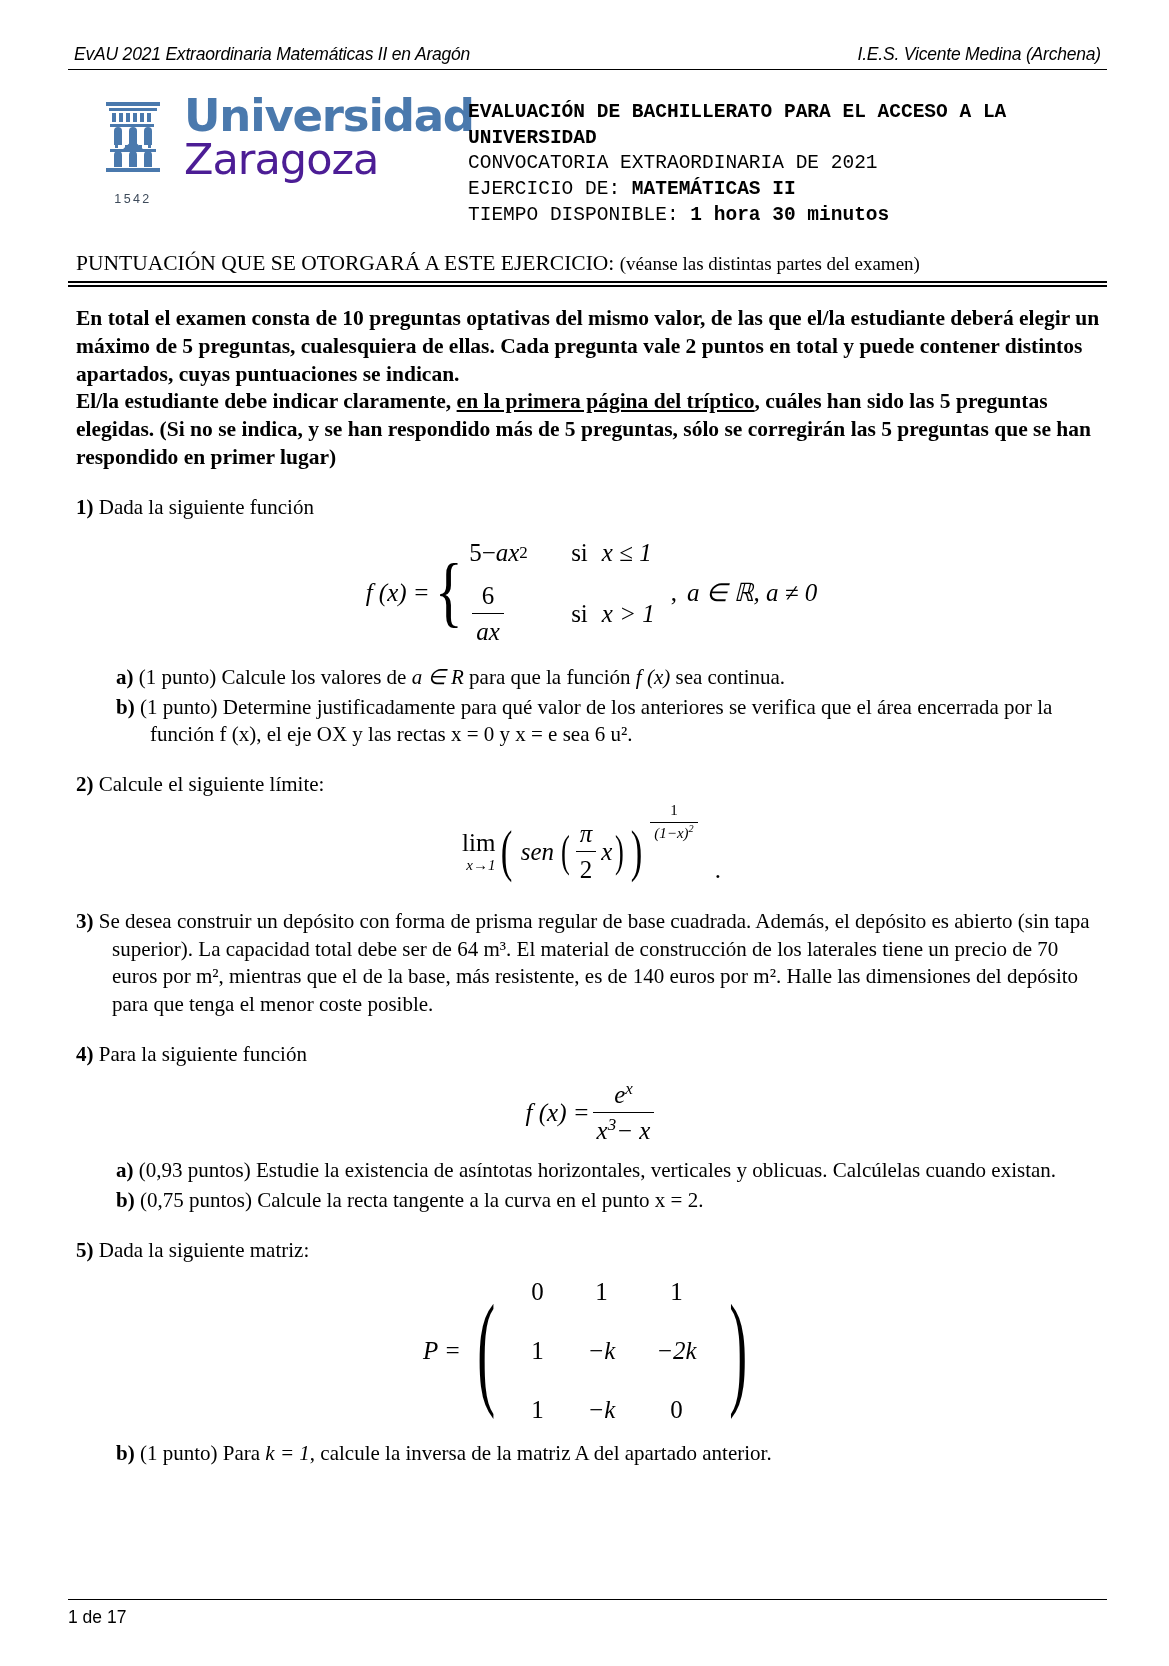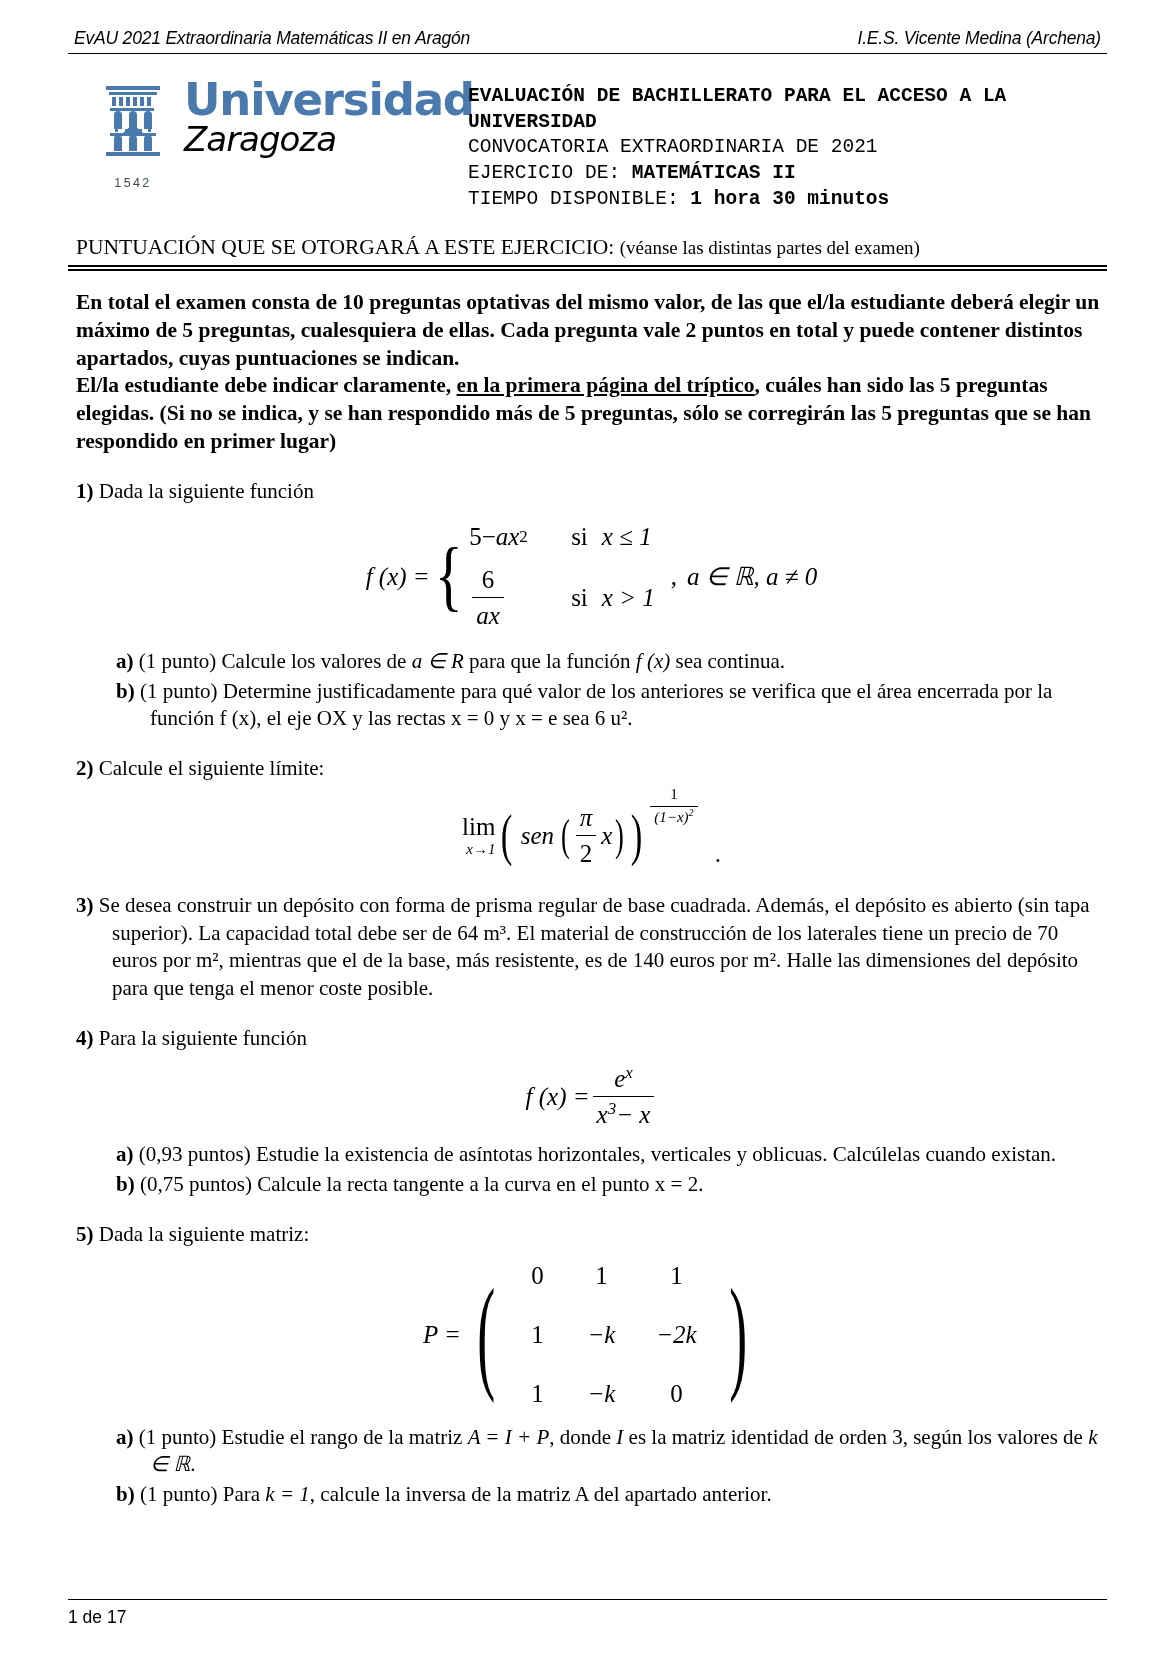--- a/index.html
+++ b/index.html
@@ -10,21 +10,21 @@
     background: #ffffff;
     font-family: "Liberation Serif", serif;
     color: #000000;
     position: relative;
     overflow: hidden;
   }
   .page {
     position: relative;
     width: 1169px;
     height: 1666px;
-    padding: 28px 62px 0 68px;
+    padding: 44px 62px 0 68px;
   }
 
   
   .runhead {
     display: flex;
     justify-content: space-between;
     align-items: baseline;
     font-family: "Liberation Sans", sans-serif;
     font-style: italic;
     font-size: 17.5px;
@@ -68,25 +68,24 @@
   .wm1 {
     font-family: "DejaVu Sans", sans-serif;
     font-weight: bold;
     font-size: 45px;
     line-height: 0.98;
     color: #4a79ad;
     letter-spacing: -1.2px;
   }
   .wm2 {
     font-family: "DejaVu Sans", sans-serif;
-    font-size: 34px;
+    font-size: 43px;
     line-height: 1.02;
-    color: #000000;
+    color: #4c1d95;
     letter-spacing: -1px;
-    font-style: italic;
   }
   .exam-meta {
     flex: 1;
     font-family: Liberation Mono, monospace;
     font-size: 19.5px;
     line-height: 1.32;
     padding-top: 14px;
   }
   .exam-meta .b { font-weight: bold; }
   .exam-meta .wrap { white-space: normal; }
@@ -430,24 +429,20 @@
           <span>1</span>
           <span class="mi">−k</span>
           <span>0</span>
         </span>
         <span class="pbig">)</span>
       </span>
     </div>
 
     <div class="parts">
       <div class="part hang">
-        <span class="lbl">a)</span>
-        <span>(1 punto)</span><span> Estudie el rango de la matriz </span><span class="mi">A = I + P</span><span>, donde </span><span class="mi">I</span><span> es la matriz identidad de orden 3, según los valores de </span><span class="mi">k ∈ ℝ</span><span>.</span>
-      </div>
-      <div class="part hang">
         <span class="lbl">b)</span>
         <span>(1 punto)</span><span> Para </span><span class="mi">k = 1</span><span>, calcule la inversa de la matriz A del apartado anterior.</span>
       </div>
     </div>
   </div>
 
   <div class="footer">
     <div class="footer-rule"></div>
     <div class="footer-txt">1 de 17</div>
   </div>

